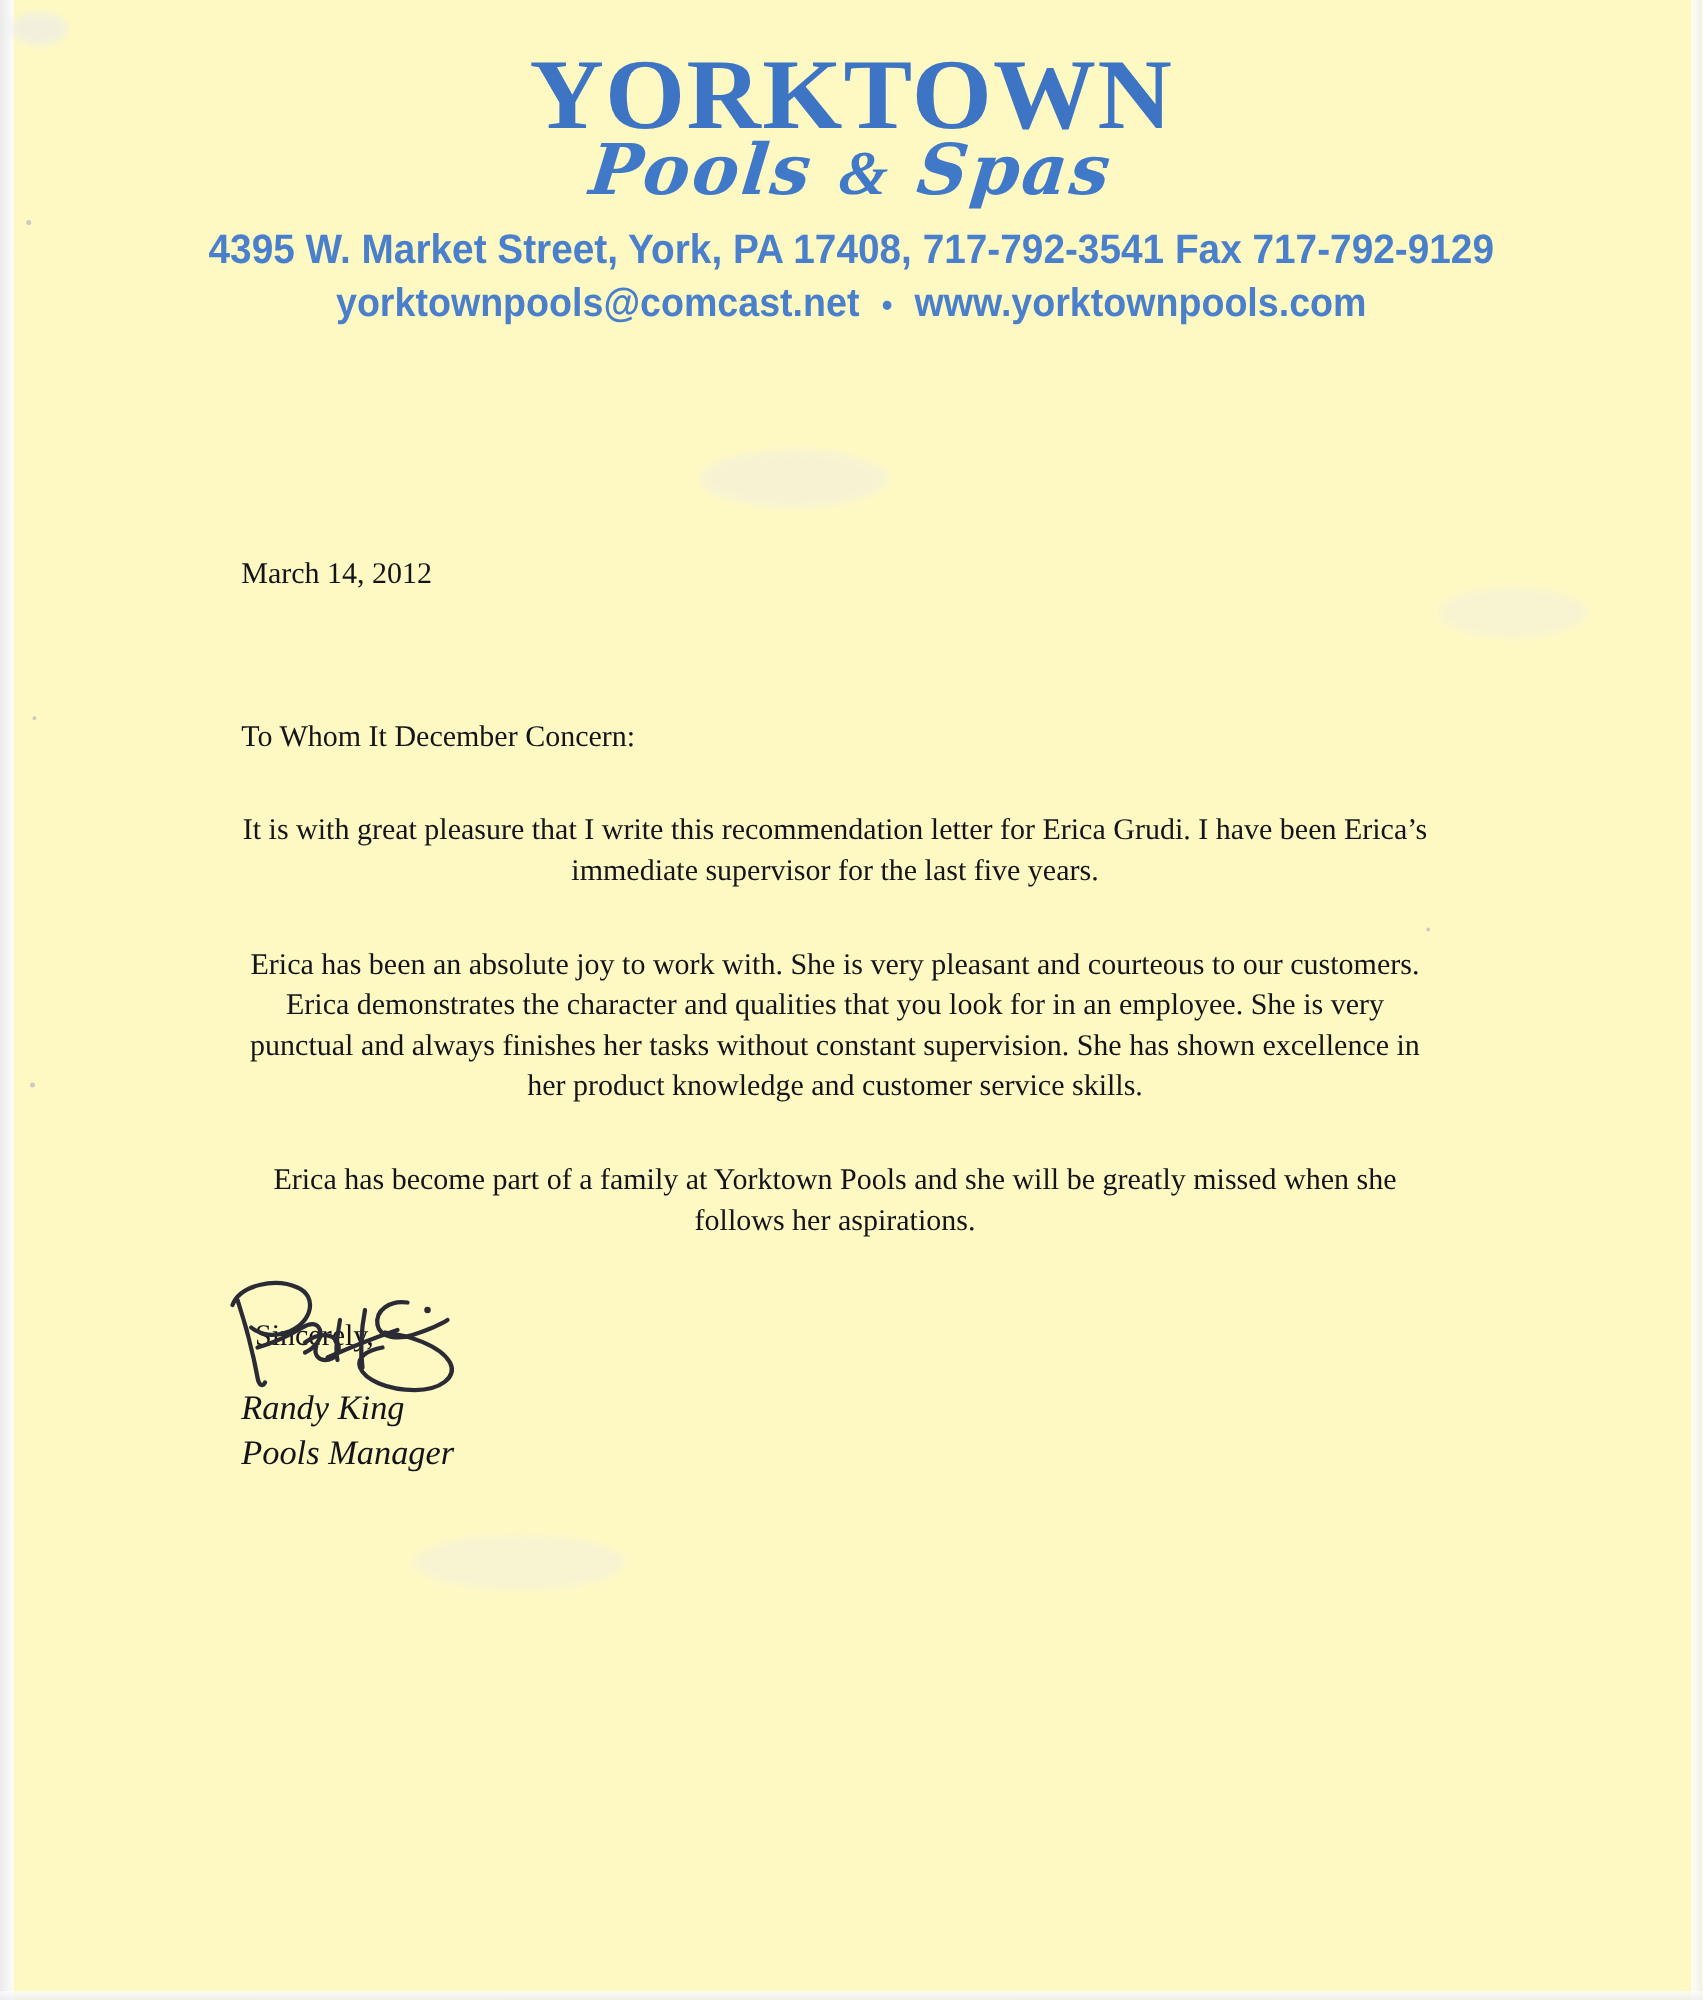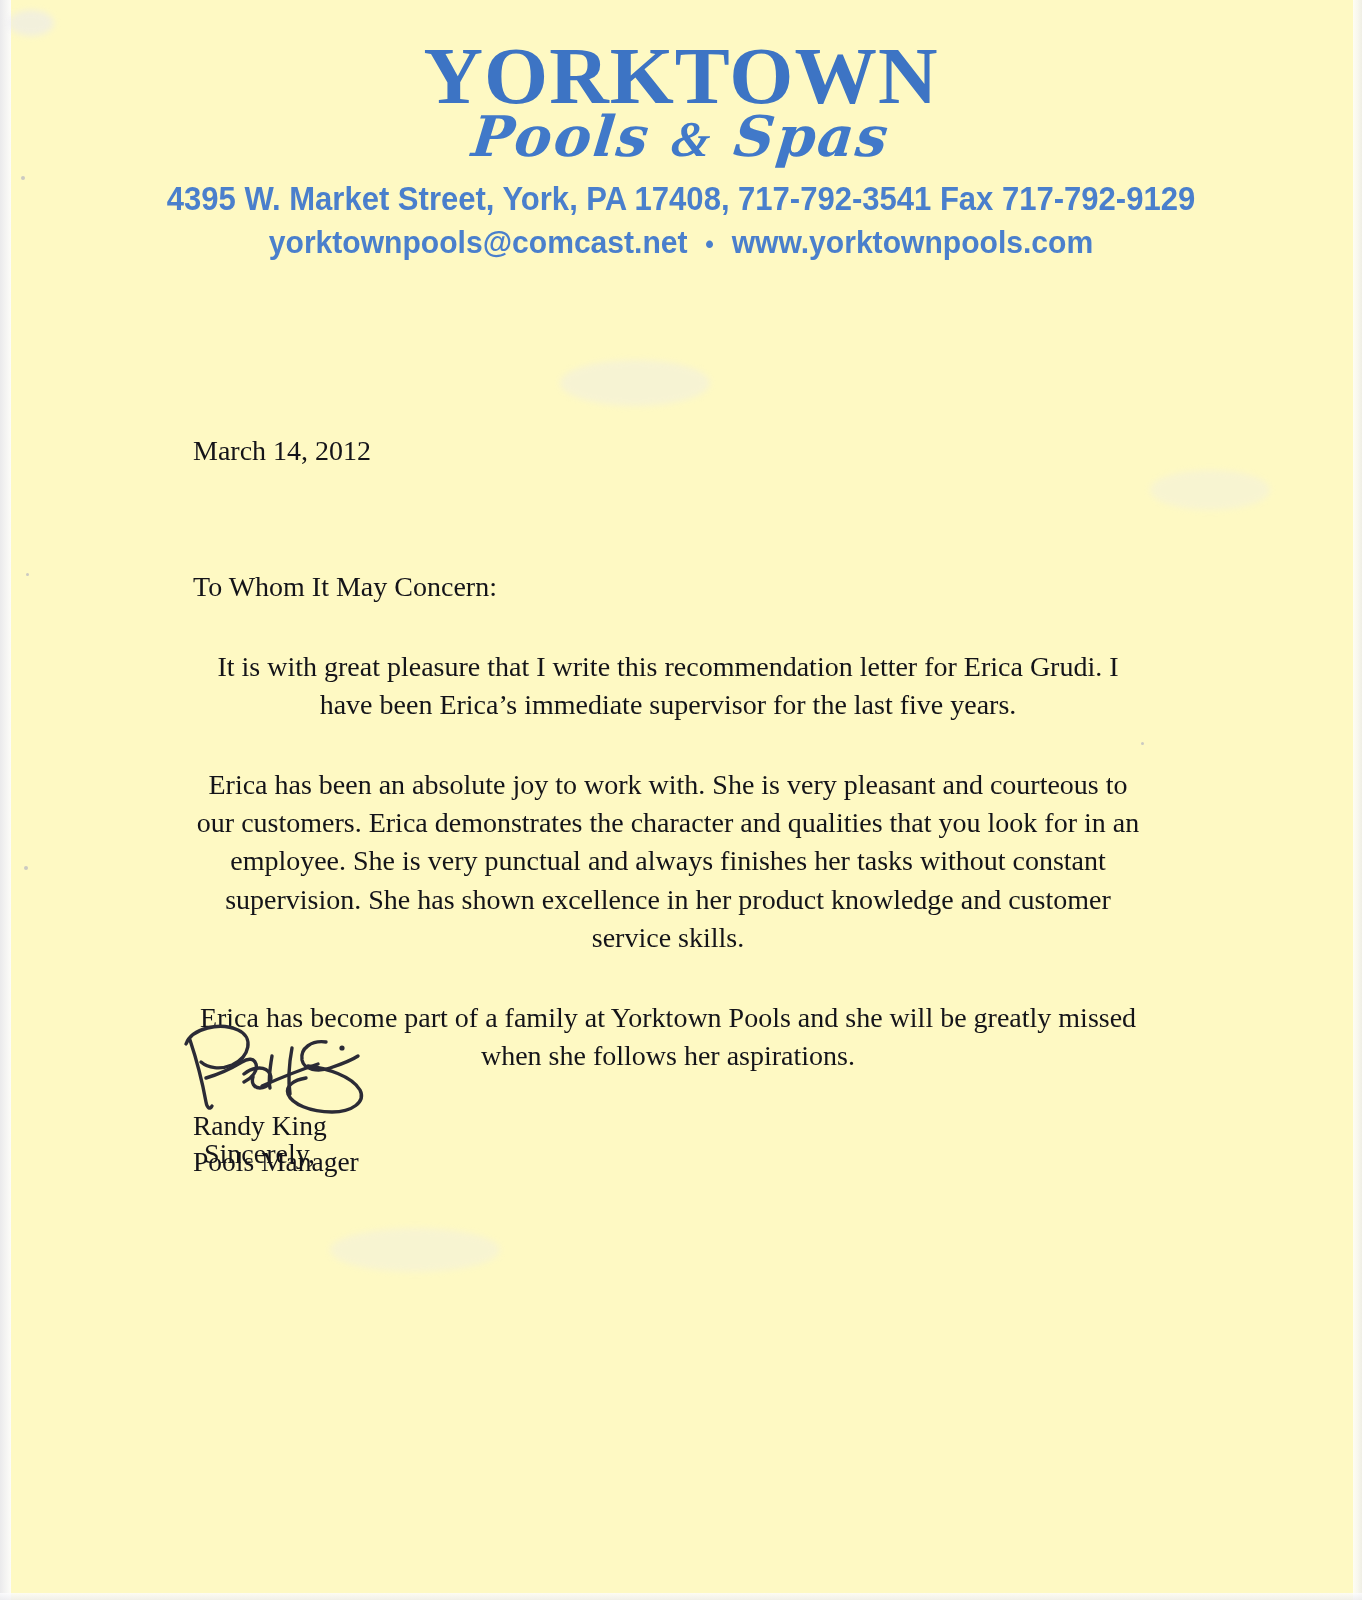--- a/index.html
+++ b/index.html
@@ -107,23 +107,23 @@
   .bullet-dot {
     font-size: 26px;
     vertical-align: middle;
     padding: 0 10px;
   }
 
   
   #body-block {
     position: absolute;
     left: 193px;
-    top: 432px;
+    top: 443px;
     width: 950px;
-    font-size: 28px;
+    font-size: 24px;
     line-height: 1.36;
   }
   .date-line { margin: 0 0 0 0; }
   .salutation { margin: 98px 0 0 0; }
   .para {
     margin: 42px 0 0 0;
     text-align: center;
   }
   .closing { margin: 60px 0 0 11px; }
 
@@ -137,21 +137,21 @@
   }
   #signature svg { display: block; }
 
   #signer {
     position: absolute;
     left: 193px;
     top: 1108px;
     font-size: 27.5px;
     line-height: 1.32;
   }
-  #signer div { margin: 0; }
+  #signer div { margin: 0; font-style: italic; }
 </style>
 </head>
 <body>
 
 <div id="page">
 
   <div class="scan-edge-left"></div>
   <div class="scan-edge-right"></div>
   <div class="scan-edge-bottom"></div>
   <div class="smudge" style="left:8px;  top:10px;  width:46px; height:26px;"></div>
@@ -177,21 +177,21 @@
     <div class="lh-contact second">
       <span>yorktownpools@comcast.net</span>
       <span class="bullet-dot">•</span>
       <span>www.yorktownpools.com</span>
     </div>
   </div>
 
   <div id="body-block">
     <div class="date-line">March 14, 2012</div>
 
-    <div class="salutation">To Whom It May Concern:</div>
+    <div class="salutation">To Whom It December Concern:</div>
 
     <div class="para">It is with great pleasure that I write this recommendation letter for Erica Grudi.  I have been Erica’s immediate supervisor for the last five years.</div>
 
     <div class="para">Erica has been an absolute joy to work with.  She is very pleasant and courteous to our customers.  Erica demonstrates the character and qualities that you look for in an employee.  She is very punctual and always finishes her tasks without constant supervision.  She has shown excellence in her product knowledge and customer service skills.</div>
 
     <div class="para">Erica has become part of a family at Yorktown Pools and she will be greatly missed when she follows her aspirations.</div>
 
     <div class="closing">Sincerely,</div>
   </div>
 

